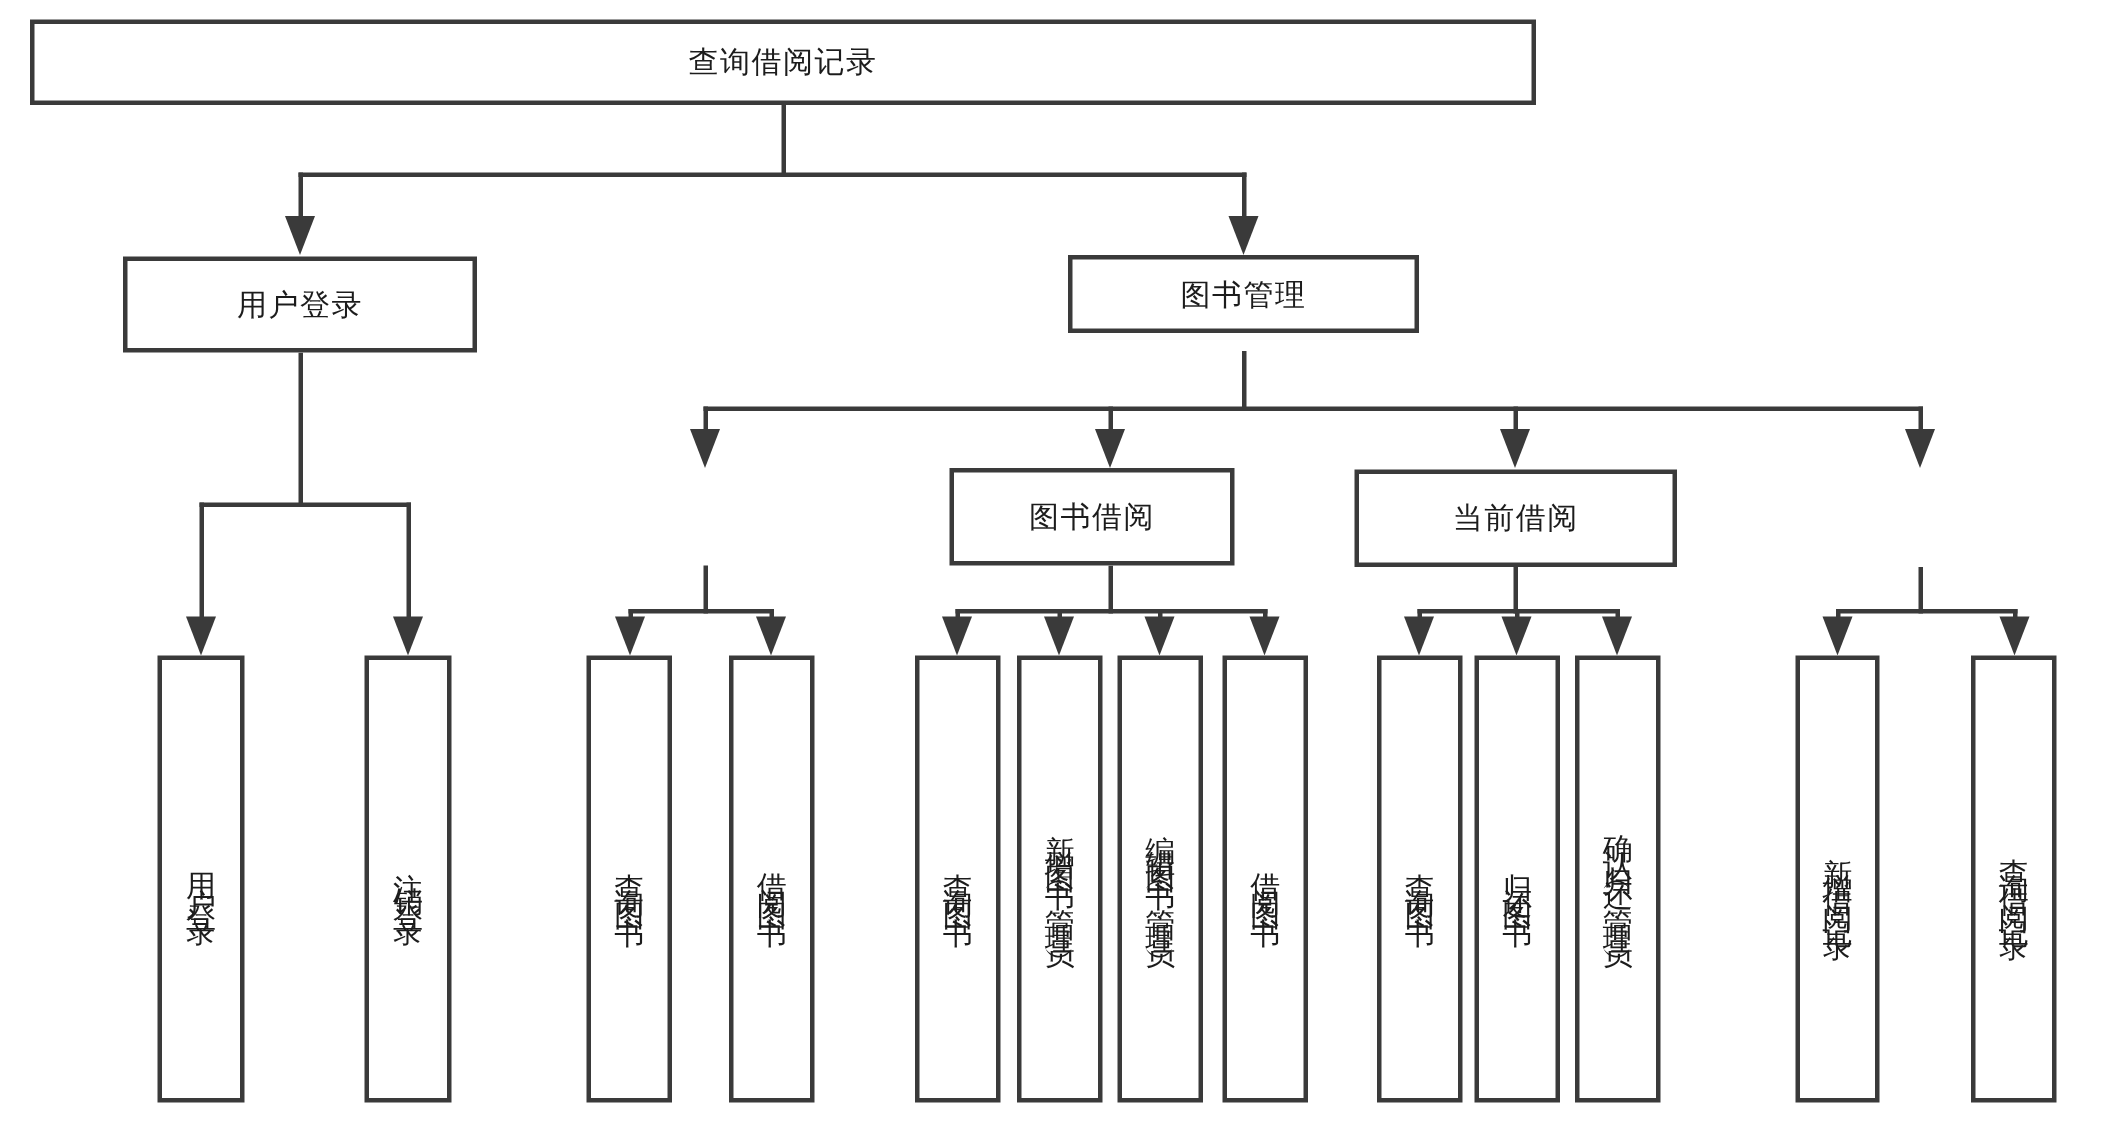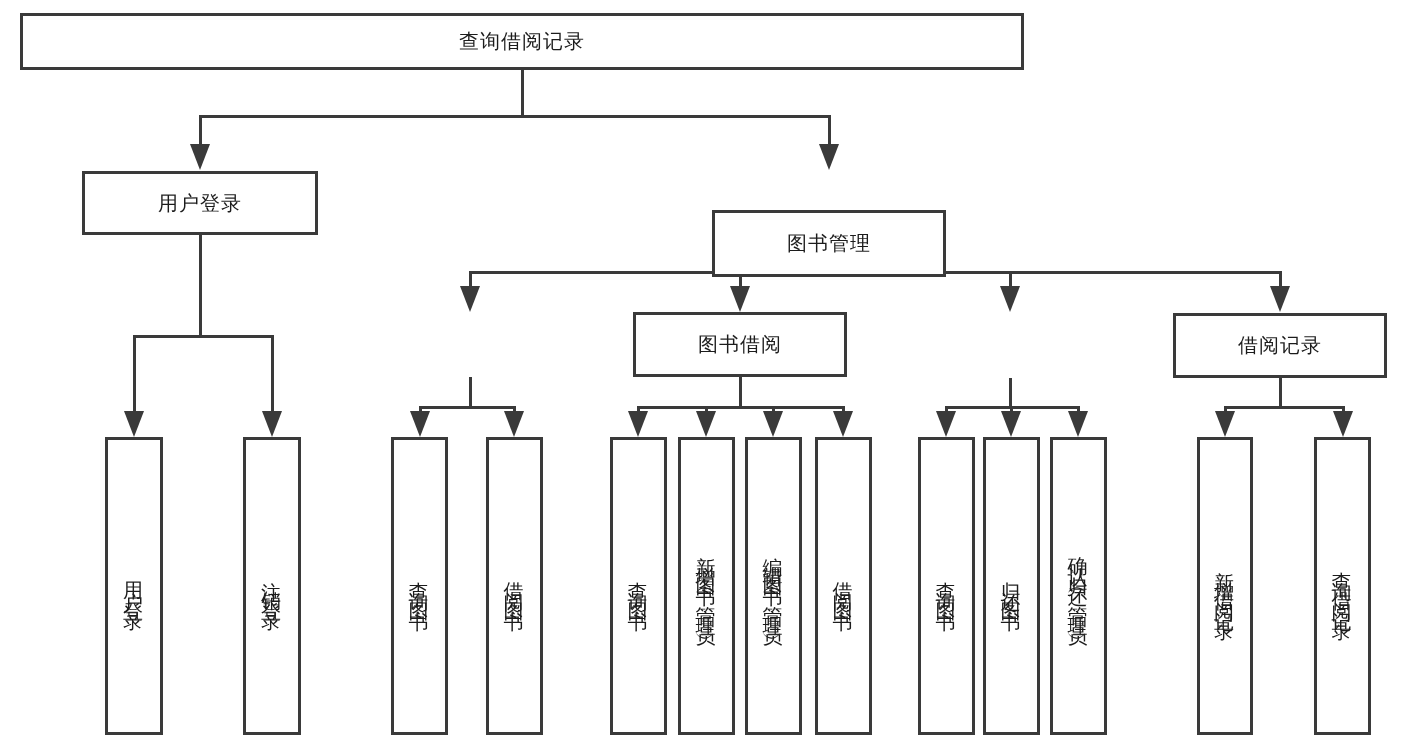--- a/index.html
+++ b/index.html
@@ -37,42 +37,42 @@
   <div class="box" style="left:20px;top:13px;width:1004px;height:57px;">查询借阅记录</div>
 
   <div class="vline" style="left:520.5px;top:70px;width:3px;height:48px;"></div>
   <div class="hline" style="left:198.5px;top:115px;width:632px;height:3px;"></div>
   <div class="vline" style="left:198.5px;top:115px;width:3px;height:31px;"></div>
   <div class="arrow" style="left:190px;top:144px;"></div>
   <div class="vline" style="left:827.5px;top:115px;width:3px;height:31px;"></div>
   <div class="arrow" style="left:819px;top:144px;"></div>
 
   <div class="box" style="left:82px;top:171px;width:236px;height:64px;">用户登录</div>
-  <div class="box" style="left:712px;top:170px;width:234px;height:67px;margin-top:40px;">图书管理</div>
+  <div class="box" style="left:712px;top:170px;width:234px;height:52px;">图书管理</div>
 
   <div class="vline" style="left:198.5px;top:235px;width:3px;height:103px;"></div>
   <div class="hline" style="left:132.5px;top:335px;width:141px;height:3px;"></div>
   <div class="vline" style="left:132.5px;top:335px;width:3px;height:78px;"></div>
   <div class="arrow" style="left:124px;top:411px;"></div>
   <div class="vline" style="left:270.5px;top:335px;width:3px;height:78px;"></div>
   <div class="arrow" style="left:262px;top:411px;"></div>
 
   <div class="vline" style="left:827.5px;top:234px;width:3px;height:40px;"></div>
   <div class="hline" style="left:468.5px;top:271px;width:813px;height:3px;"></div>
   <div class="vline" style="left:468.5px;top:271px;width:3px;height:17px;"></div>
   <div class="arrow" style="left:460px;top:286px;"></div>
   <div class="vline" style="left:738.5px;top:271px;width:3px;height:17px;"></div>
   <div class="arrow" style="left:730px;top:286px;"></div>
   <div class="vline" style="left:1008.5px;top:271px;width:3px;height:17px;"></div>
   <div class="arrow" style="left:1000px;top:286px;"></div>
   <div class="vline" style="left:1278.5px;top:271px;width:3px;height:17px;"></div>
   <div class="arrow" style="left:1270px;top:286px;"></div>
 
-  <div class="box" style="left:633px;top:312px;width:214px;height:65px;">图书借阅</div>
-  <div class="box" style="left:1173px;top:313px;width:214px;height:65px;">借阅记录</div>
+  <div class="box" style="left:633px;top:312px;width:190px;height:65px;">图书借阅</div>
+  <div class="box" style="left:903px;top:313px;width:215px;height:65px;">当前借阅</div>
 
   <div class="vline" style="left:468.5px;top:377px;width:3px;height:32px;"></div>
   <div class="hline" style="left:418.5px;top:406px;width:97px;height:3px;"></div>
   <div class="vline" style="left:418.5px;top:406px;width:3px;height:8px;"></div>
   <div class="arrow" style="left:410px;top:411px;"></div>
   <div class="vline" style="left:512.5px;top:406px;width:3px;height:8px;"></div>
   <div class="arrow" style="left:504px;top:411px;"></div>
 
   <div class="vline" style="left:738.5px;top:377px;width:3px;height:32px;"></div>
   <div class="hline" style="left:636.5px;top:406px;width:208px;height:3px;"></div>

